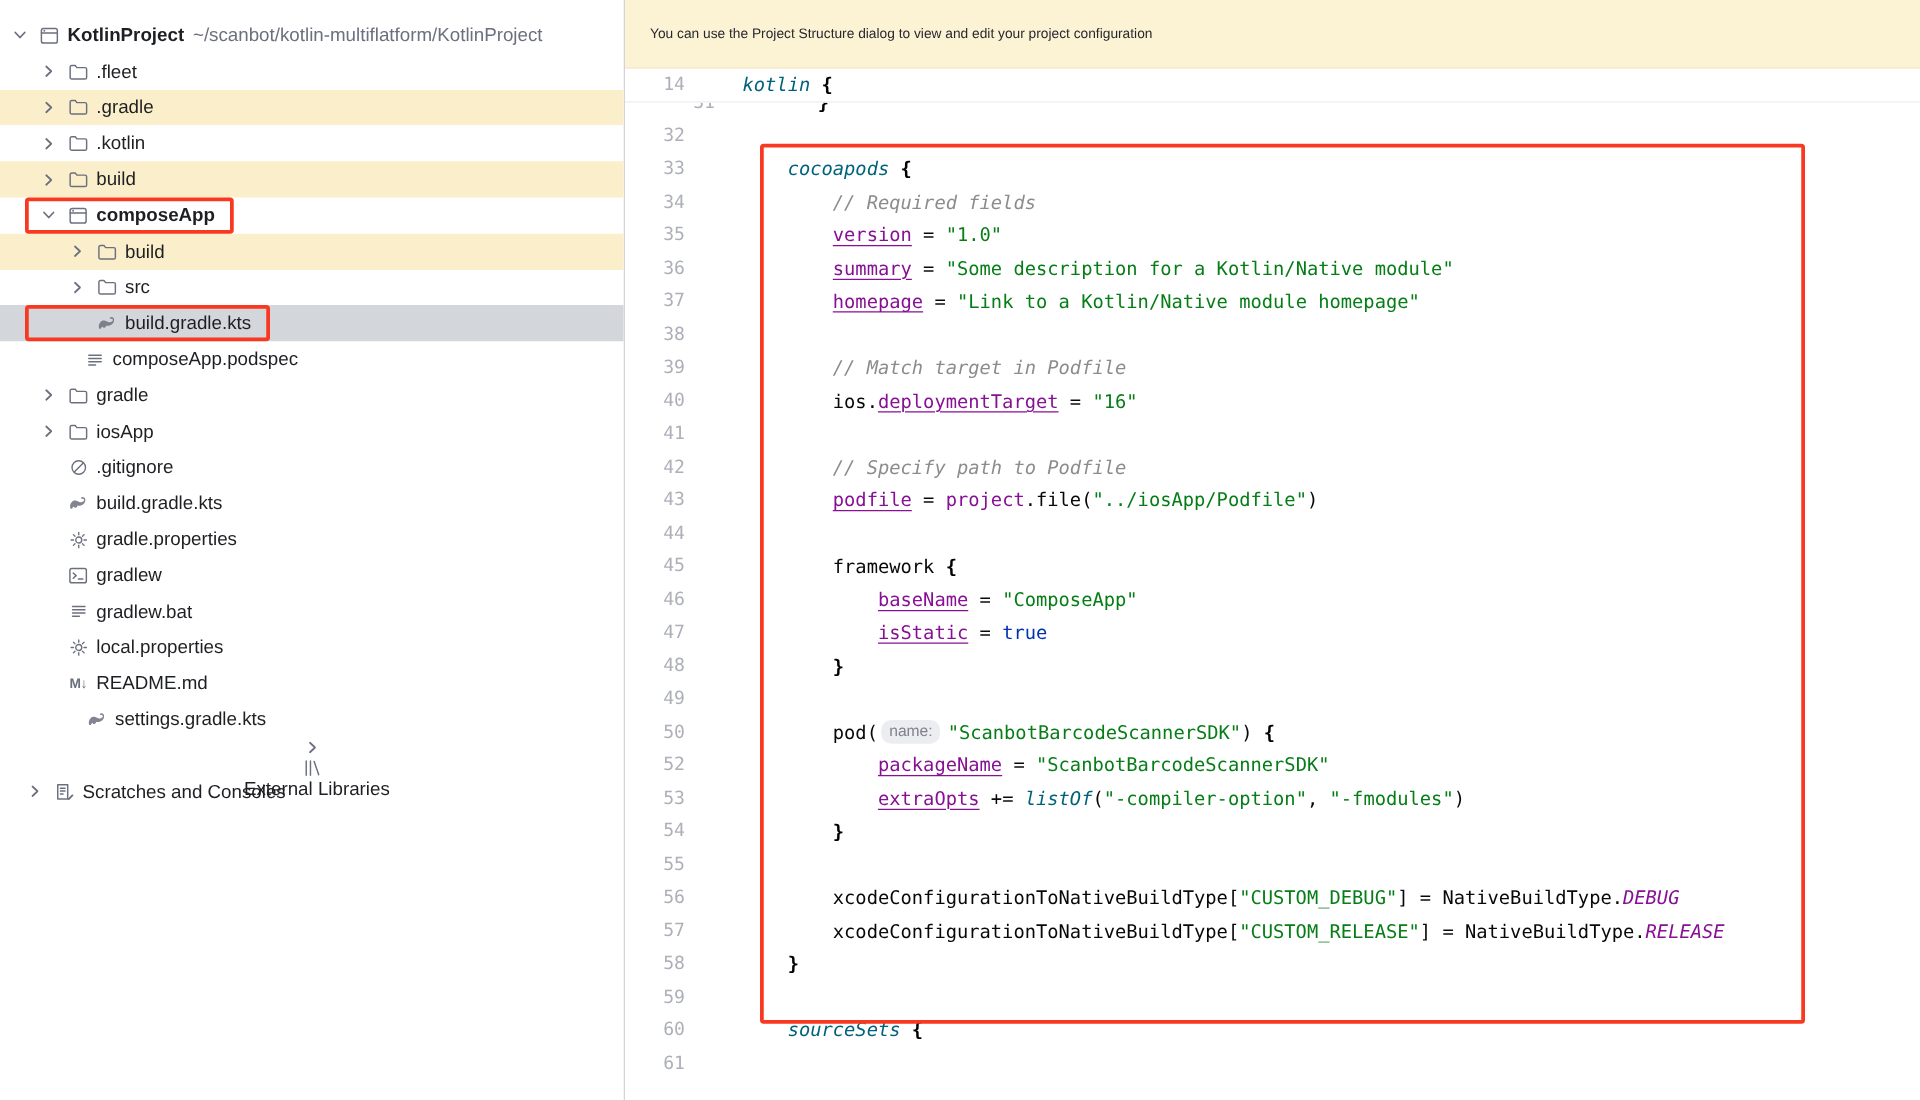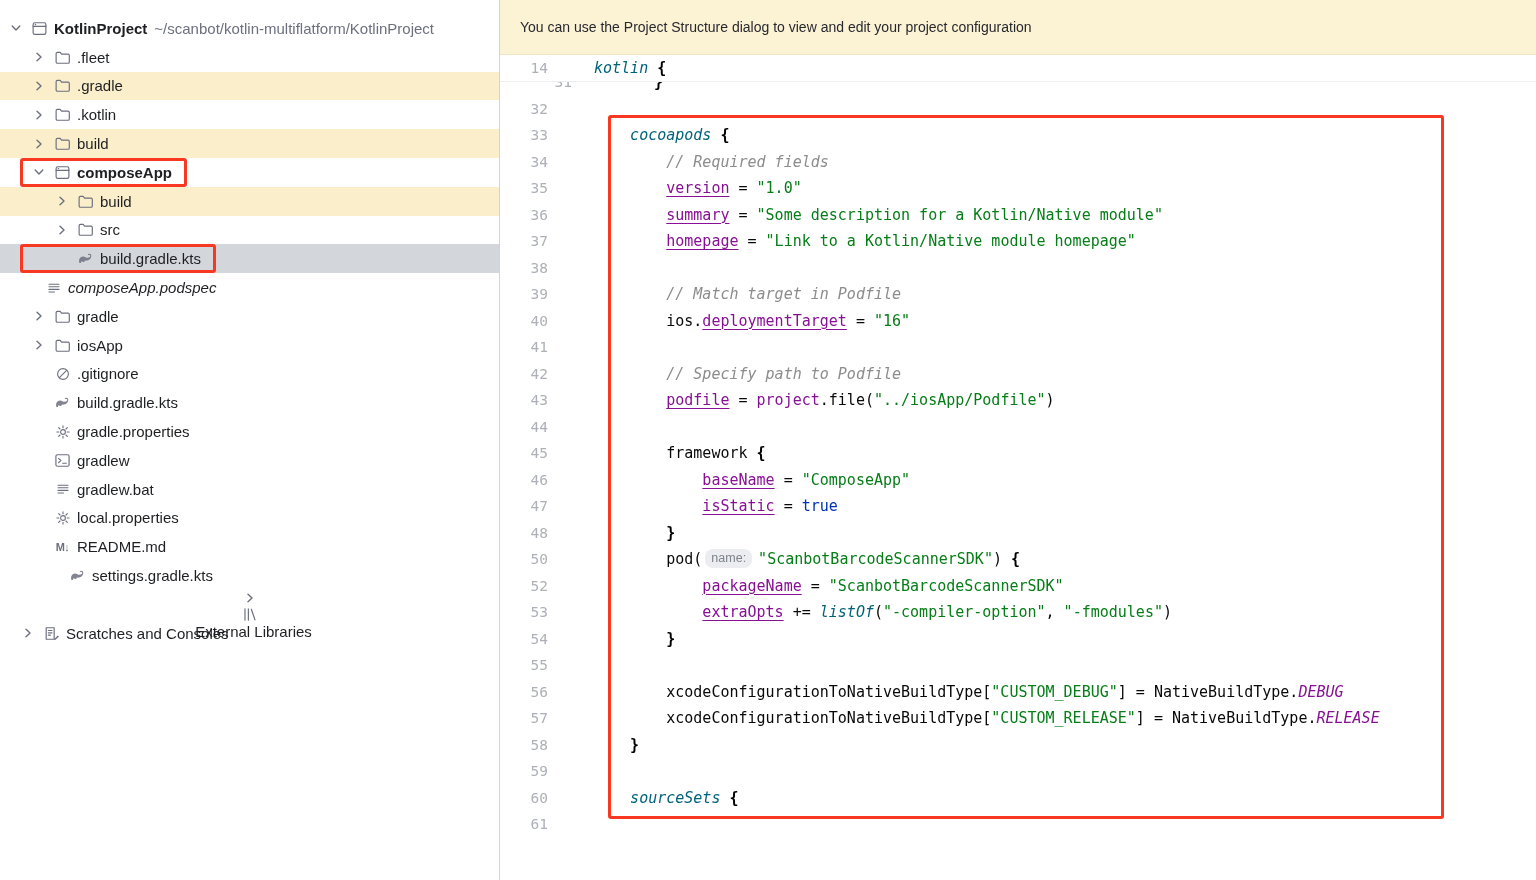--- a/index.html
+++ b/index.html
@@ -37,21 +37,21 @@
   .redbox {
     position:absolute; border:3px solid var(--accent-red); border-radius:3px;
     pointer-events:none; z-index:6;
   }
 
   
   .editor { flex:1; position:relative; background:#fff; overflow:hidden; }
   .banner {
     height:55px; background:var(--banner-bg); border-bottom:1px solid #efe6c6;
     display:flex; align-items:center; padding-left:20px;
-    font-size:14px; color:#27282e;
+    font-size:11px; color:#27282e;
   }
   .sticky {
     height:27px; background:#fff; border-bottom:1px solid #edeef1;
     position:relative; z-index:3;
   }
   .sticky .code-line { height:27px; line-height:27px; }
   .code-area { position:relative; overflow:hidden; height:798px; }
   .code-area .code-line:first-child { margin-top:-13px;margin-left:24px; }
 
   .code-line {
@@ -199,21 +199,21 @@
         </div>
         <div class="tree-row bg-selected" style="padding-left: 54px;">
           <span class="chev"></span>
           <span class="ticon">
             <svg viewBox="0 0 16 16" width="17" height="17">
               <path d="M13 4.1c-.8-.8-2.1-.9-2.9-.1l.75.85c.45-.3 1.05-.25 1.4.15.35.4.35 1-.05 1.4-1.15 1.15-2.9 1.3-4.2.35C6.5 5.7 4.5 5.85 3.25 7.1 1.9 8.45 1.55 10.5 2.3 12.2h1.25c.1-.75.55-1.4 1.2-1.75.15.55.65.95 1.25.95.7 0 1.3-.55 1.3-1.3v-.15c1.75.35 3.6-.15 4.95-1.5 1.3-1.3 1.55-3.1.75-4.35z" fill="currentColor" fill-opacity=".85"></path>
             </svg>
           </span>
           <span class="tlabel">build.gradle.kts</span>
         </div>
-        <div class="tree-row" style="padding-left: 22px; font-style: italic;">
+        <div class="tree-row" style="padding-left: 44px;">
           <span class="chev"></span>
           <span class="ticon">
             <svg viewBox="0 0 16 16" width="16" height="16">
               <path d="M3 4.2h10M3 6.8h10M3 9.4h10M3 12h5.5" fill="none" stroke="currentColor" stroke-width="1.1" stroke-linecap="round" stroke-linejoin="round"></path>
             </svg>
           </span>
           <span class="tlabel">composeApp.podspec</span>
         </div>
         <div class="tree-row" style="padding-left: 31px;">
           <span class="chev">
@@ -365,20 +365,21 @@
         <div class="code-line"><span class="gutter">39</span><span class="codetext" style="padding-left: 8ch;"><span class="s-cmt">// Match target in Podfile</span></span></div>
         <div class="code-line"><span class="gutter">40</span><span class="codetext" style="padding-left: 8ch;"><span class="s-plain">ios.</span><span class="s-prop">deploymentTarget</span><span class="s-plain"> = </span><span class="s-str">"16"</span></span></div>
         <div class="code-line"><span class="gutter">41</span><span class="codetext" style="padding-left: 0ch;"></span></div>
         <div class="code-line"><span class="gutter">42</span><span class="codetext" style="padding-left: 8ch;"><span class="s-cmt">// Specify path to Podfile</span></span></div>
         <div class="code-line"><span class="gutter">43</span><span class="codetext" style="padding-left: 8ch;"><span class="s-prop">podfile</span><span class="s-plain"> = </span><span class="s-propPlain">project</span><span class="s-plain">.file(</span><span class="s-str">"../iosApp/Podfile"</span><span class="s-plain">)</span></span></div>
         <div class="code-line"><span class="gutter">44</span><span class="codetext" style="padding-left: 0ch;"></span></div>
         <div class="code-line"><span class="gutter">45</span><span class="codetext" style="padding-left: 8ch;"><span class="s-plain">framework </span><span class="s-brace">{</span></span></div>
         <div class="code-line"><span class="gutter">46</span><span class="codetext" style="padding-left: 12ch;"><span class="s-prop">baseName</span><span class="s-plain"> = </span><span class="s-str">"ComposeApp"</span></span></div>
         <div class="code-line"><span class="gutter">47</span><span class="codetext" style="padding-left: 12ch;"><span class="s-prop">isStatic</span><span class="s-plain"> = </span><span class="s-kw">true</span></span></div>
         <div class="code-line"><span class="gutter">48</span><span class="codetext" style="padding-left: 8ch;"><span class="s-brace">}</span></span></div>
+        <div class="code-line"><span class="gutter">49</span><span class="codetext" style="padding-left: 0ch;"></span></div>
         <div class="code-line"><span class="gutter">50</span><span class="codetext" style="padding-left: 8ch;"><span class="s-plain">pod(</span><span class="s-badge">name:</span><span class="s-str">"ScanbotBarcodeScannerSDK"</span><span class="s-plain">) </span><span class="s-brace">{</span></span></div>
         <div class="code-line"><span class="gutter">52</span><span class="codetext" style="padding-left: 12ch;"><span class="s-prop">packageName</span><span class="s-plain"> = </span><span class="s-str">"ScanbotBarcodeScannerSDK"</span></span></div>
         <div class="code-line"><span class="gutter">53</span><span class="codetext" style="padding-left: 12ch;"><span class="s-prop">extraOpts</span><span class="s-plain"> += </span><span class="s-fn">listOf</span><span class="s-plain">(</span><span class="s-str">"-compiler-option"</span><span class="s-plain">, </span><span class="s-str">"-fmodules"</span><span class="s-plain">)</span></span></div>
         <div class="code-line"><span class="gutter">54</span><span class="codetext" style="padding-left: 8ch;"><span class="s-brace">}</span></span></div>
         <div class="code-line"><span class="gutter">55</span><span class="codetext" style="padding-left: 0ch;"></span></div>
         <div class="code-line"><span class="gutter">56</span><span class="codetext" style="padding-left: 8ch;"><span class="s-plain">xcodeConfigurationToNativeBuildType[</span><span class="s-str">"CUSTOM_DEBUG"</span><span class="s-plain">] = </span><span class="s-plain">NativeBuildType.</span><span class="s-const">DEBUG</span></span></div>
         <div class="code-line"><span class="gutter">57</span><span class="codetext" style="padding-left: 8ch;"><span class="s-plain">xcodeConfigurationToNativeBuildType[</span><span class="s-str">"CUSTOM_RELEASE"</span><span class="s-plain">] = </span><span class="s-plain">NativeBuildType.</span><span class="s-const">RELEASE</span></span></div>
         <div class="code-line"><span class="gutter">58</span><span class="codetext" style="padding-left: 4ch;"><span class="s-brace">}</span></span></div>
         <div class="code-line"><span class="gutter">59</span><span class="codetext" style="padding-left: 0ch;"></span></div>
         <div class="code-line"><span class="gutter">60</span><span class="codetext" style="padding-left: 4ch;"><span class="s-fn">sourceSets</span><span class="s-plain"> </span><span class="s-brace">{</span></span></div>

